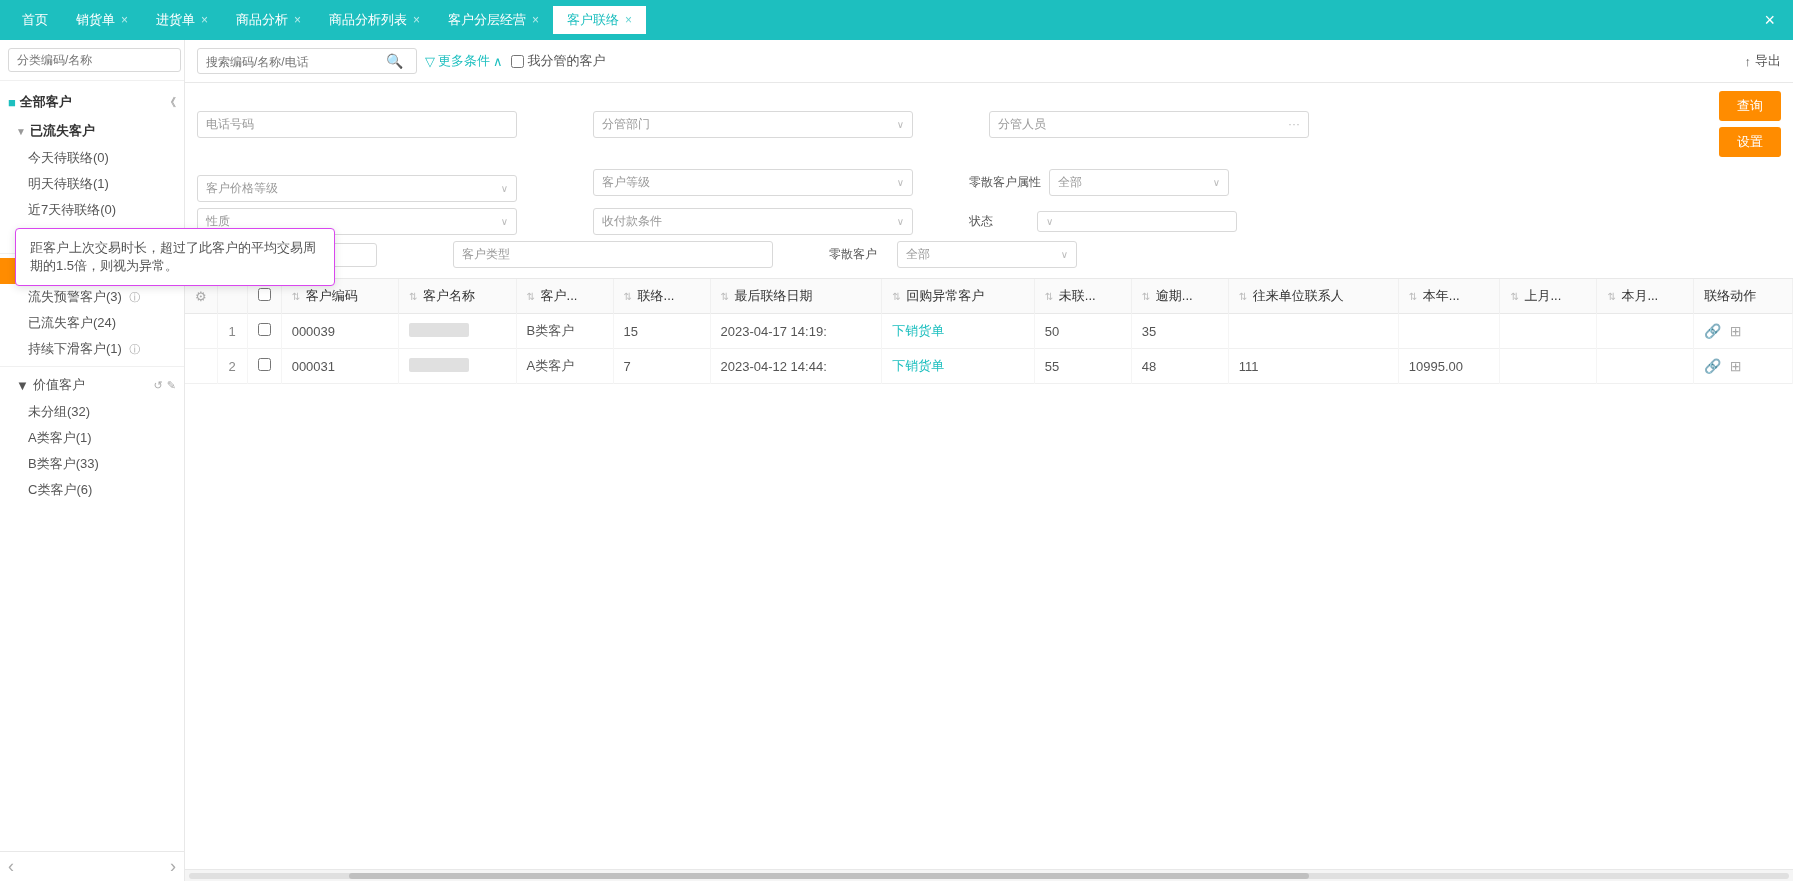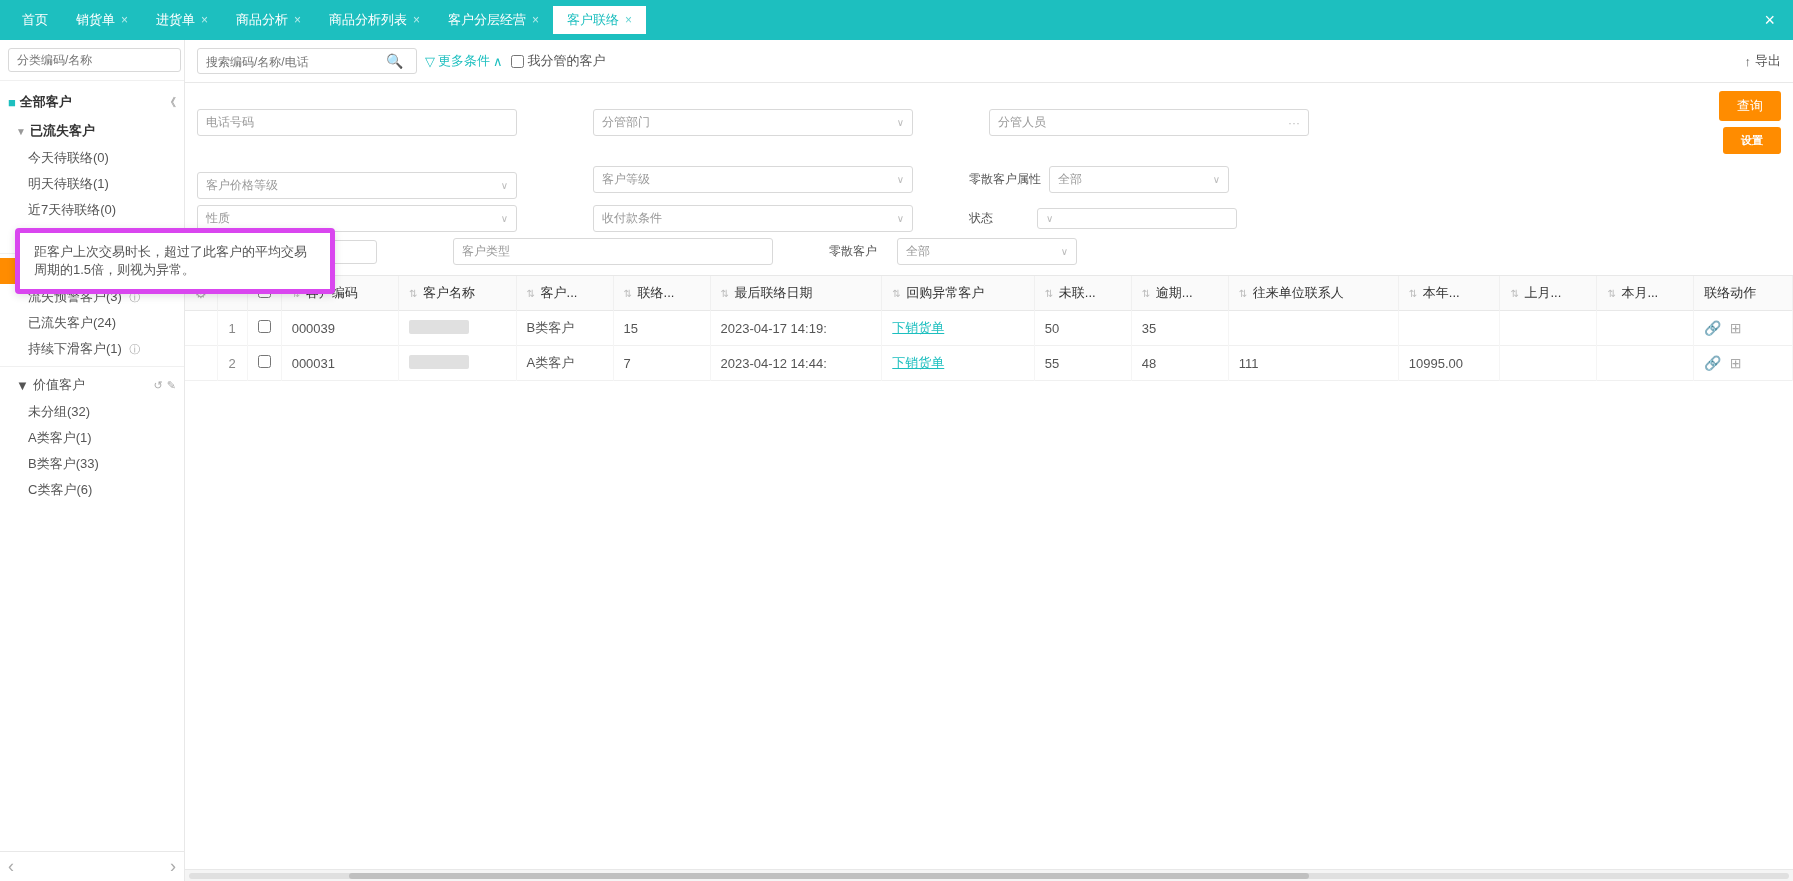--- a/index.html
+++ b/index.html
@@ -256,23 +256,22 @@
       cursor: pointer;
       font-size: 13px;
     }
     .settings-btn {
       background: #ff8c00;
       color: white;
       border: none;
       border-radius: 3px;
       padding: 6px 18px;
       cursor: pointer;
-      font-size: 11px;
+      font-size: 13px;
       margin-top: 4px;
-      font-weight: bold;
     }
     .btn-group-right {
       display: flex;
       flex-direction: column;
       align-items: flex-end;
       gap: 2px;
       margin-left: auto;
     }
 
     
@@ -310,21 +309,20 @@
     }
     tbody td {
       padding: 8px 10px;
       color: #555;
       border-right: 1px solid #f5f5f5;
       white-space: nowrap;
     }
     .link-text {
       color: #1dbfbf;
       cursor: pointer;
-      text-decoration: underline;
     }
     .action-icons {
       display: flex;
       gap: 8px;
     }
     .action-icon {
       color: #aaa;
       cursor: pointer;
       font-size: 14px;
     }
@@ -368,21 +366,21 @@
       text-align: center;
       font-size: 12px;
     }
 
     
     .tooltip-box {
       position: absolute;
       left: 15px;
       top: 228px;
       background: white;
-      border: 5px solid #d946ef;
+      border: 1px solid #d946ef;
       border-radius: 4px;
       padding: 10px 14px;
       font-size: 12px;
       color: #555;
       box-shadow: 0 2px 8px rgba(0,0,0,0.12);
       z-index: 100;
       max-width: 320px;
     }
 
     

